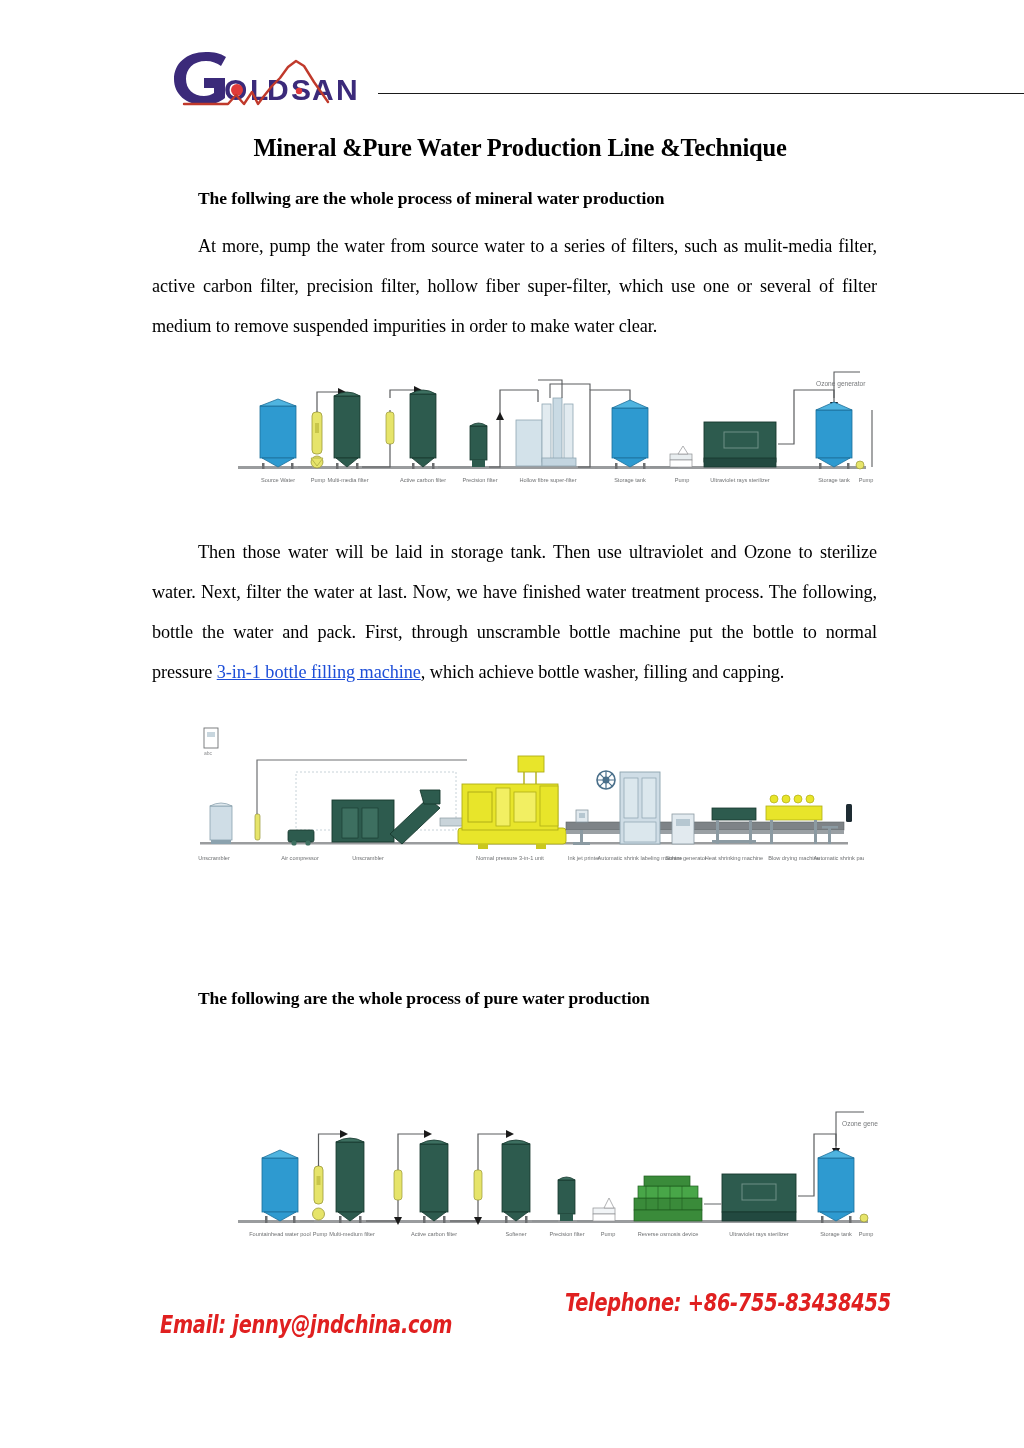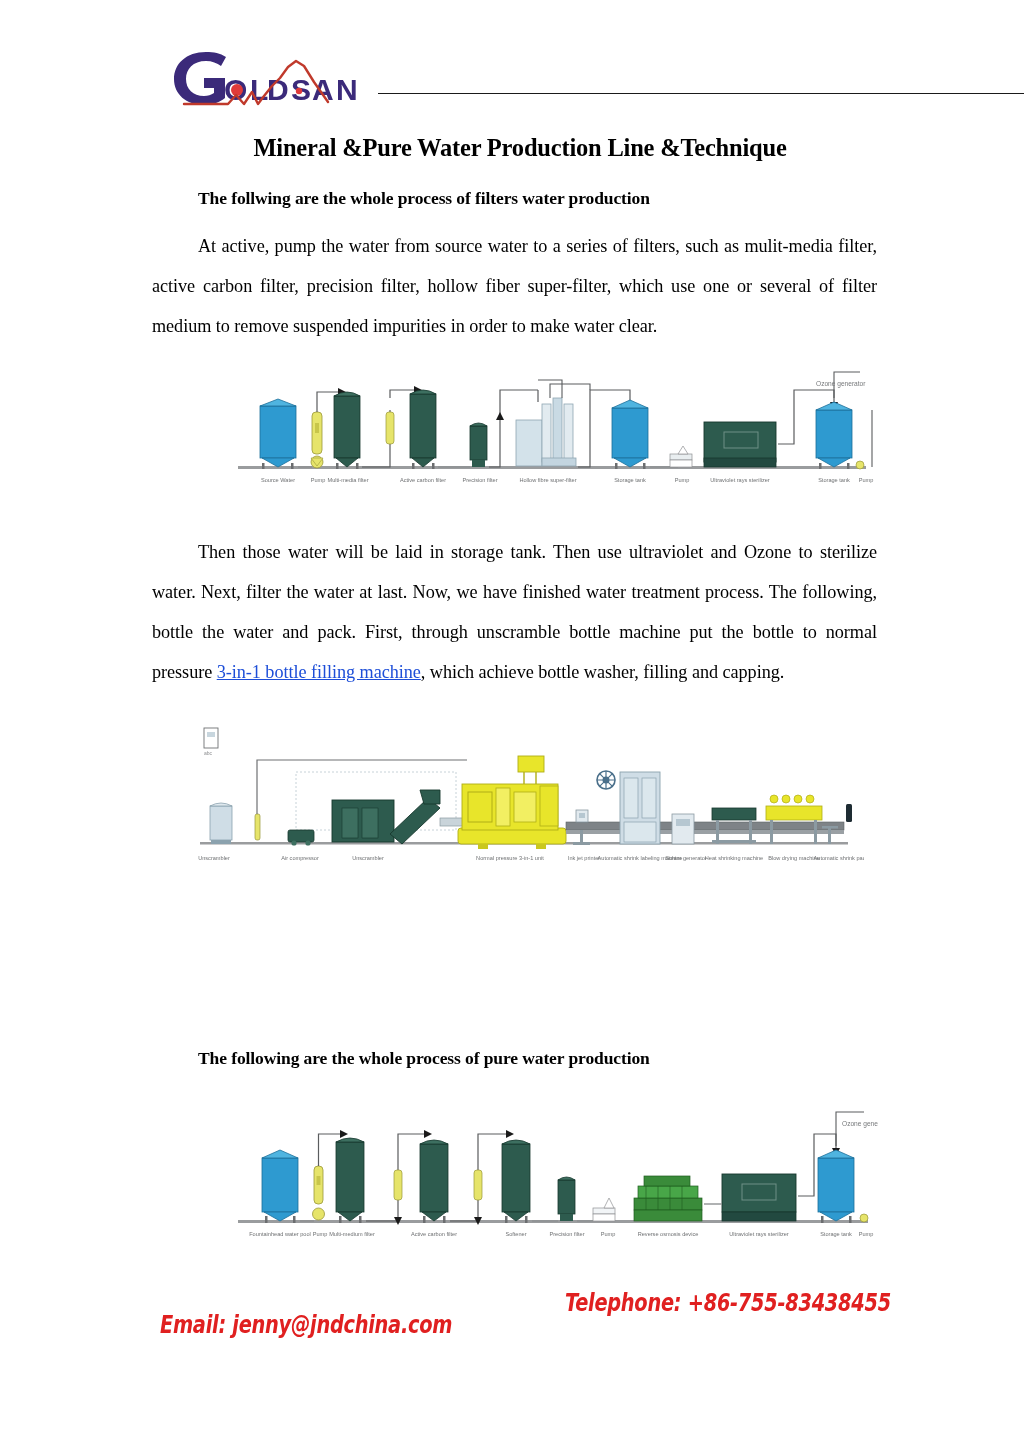--- a/index.html
+++ b/index.html
@@ -61,21 +61,21 @@
 
   .subhead {
     position: absolute;
     left: 198px;
     width: 700px;
     font-size: 17.5px;
     font-weight: bold;
     letter-spacing: -0.1px;
   }
   #subhead-1 { top: 188px; }
-  #subhead-2 { top: 1048px; }
+  #subhead-2 { top: 988px; }
 
   .para {
     position: absolute;
     left: 152px;
     width: 725px;
     font-size: 18.2px;
     line-height: 40px;
     text-align: justify;
     text-align-last: left;
     letter-spacing: -0.05px;
@@ -136,23 +136,23 @@
         <circle cx="131" cy="43" r="3.2" fill="#e03a3a"></circle>
 
         <path d="M16 56 L60 56 L68 47 L76 56 L84 44 L90 56 L96 48 L104 38 L112 30 L120 19 L128 13 L136 18 L146 34 L160 54" fill="none" stroke="#c0392b" stroke-width="2.4" stroke-linejoin="round" stroke-linecap="round"></path>
       </svg>
     </div>
     <div class="header-rule"></div>
   </div>
 
   <div class="doc-title">Mineral &amp;Pure Water Production Line &amp;Technique</div>
 
-  <div class="subhead" id="subhead-1">The follwing are the whole process of filters water production</div>
-
-  <div class="para" id="para-1"><span class="ind"></span><span>At active,</span> <span>pump the water from source water to a series of filters, such as mulit-media filter, active carbon filter, precision filter, hollow fiber super-filter, which use one or several of filter medium to remove suspended impurities in order to make water clear.</span></div>
+  <div class="subhead" id="subhead-1">The follwing are the whole process of mineral water production</div>
+
+  <div class="para" id="para-1"><span class="ind"></span><span>At more,</span> <span>pump the water from source water to a series of filters, such as mulit-media filter, active carbon filter, precision filter, hollow fiber super-filter, which use one or several of filter medium to remove suspended impurities in order to make water clear.</span></div>
 
   <div class="diagram" id="diagram-1" style="left:238px; top:368px;">
     <svg width="640" height="128" viewBox="0 0 640 128">
 
       <rect x="0" y="98" width="628" height="3" fill="#9a9c9e"></rect>
 
       <g>
         <rect x="22" y="38" width="36" height="52" fill="#2e9ad0" stroke="#1c6f99" stroke-width="0.8"></rect>
         <path d="M22 38 L40 31 L58 38 Z" fill="#4fb4e0" stroke="#1c6f99" stroke-width="0.8"></path>
         <path d="M24 90 L40 99 L56 90 Z" fill="#2e9ad0" stroke="#1c6f99" stroke-width="0.8"></path>

